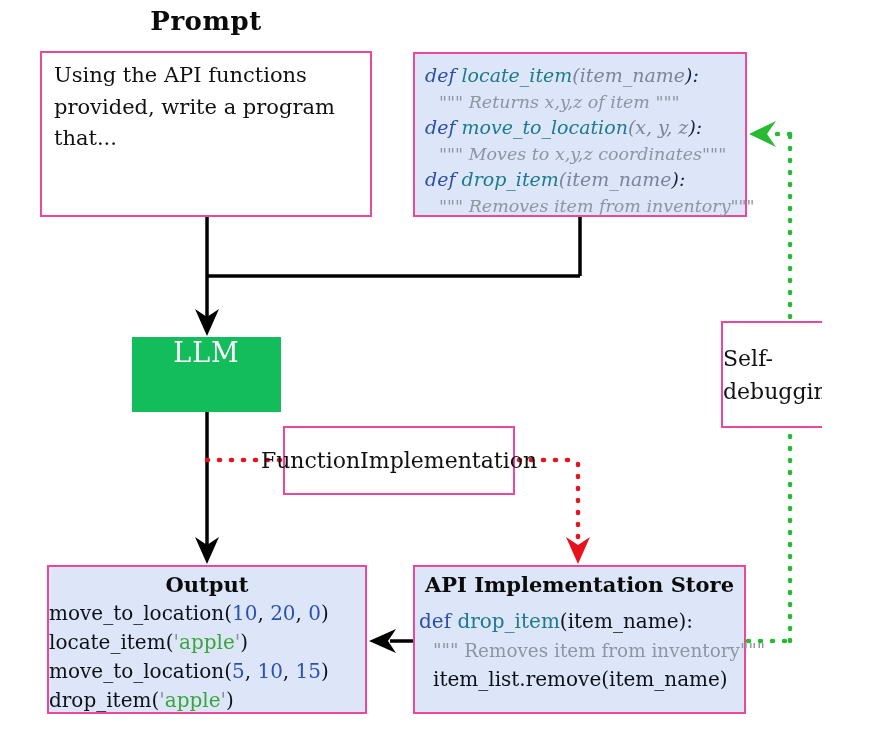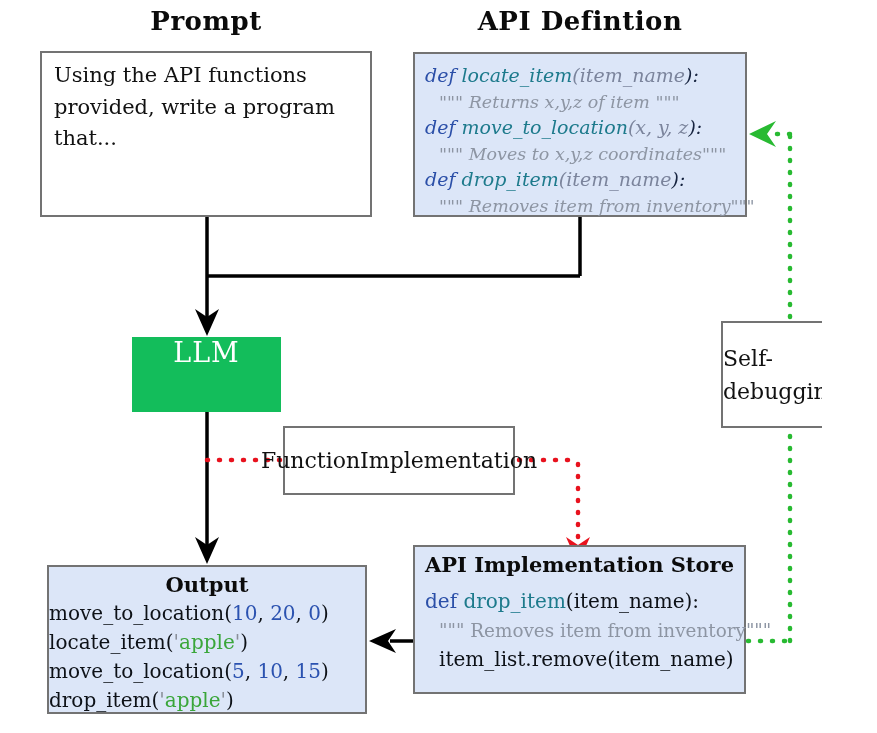--- a/index.html
+++ b/index.html
@@ -11,21 +11,21 @@
     overflow:hidden;
   }
   #wires{position:absolute;left:0;top:0;z-index:0;}
   .wire-black{stroke:#000;stroke-width:3.5;fill:none;}
   .wire-red{stroke:var(--arrow-red);stroke-width:4.5;fill:none;stroke-dasharray:1 11;stroke-linecap:round;}
   .wire-green{stroke:var(--arrow-green);stroke-width:4.5;fill:none;stroke-dasharray:1 11;stroke-linecap:round;}
   .head-black{fill:#000;stroke:none;}
   .head-red{fill:var(--arrow-red);stroke:none;}
   .head-green{fill:var(--arrow-green);stroke:none;}
 
-  .box{position:absolute;box-sizing:border-box;border:2px solid #737373;z-index:1;background:#fff;}
+  .box{position:absolute;box-sizing:border-box;border:2px solid #ec4899;z-index:1;background:#fff;}
   .bluebox{background:var(--box-fill);}
 
   .diagram-title{
     position:absolute;z-index:1;text-align:center;
     font-weight:bold;font-size:26px;color:#0b0b0b;letter-spacing:0.5px;
   }
   #title-prompt{left:40px;top:6px;width:332px;}
   #title-api-definition{left:413px;top:6px;width:334px;}
 
   #prompt-box{left:40px;top:51px;width:332px;height:166px;padding:7px 12px;font-size:21px;line-height:1.5;color:#111;}
@@ -45,21 +45,21 @@
     font-size:22px;line-height:1.42;color:#111;
   }
 
   #self-debugging-box{
     left:721px;top:321px;width:139px;height:107px;
     display:flex;flex-direction:column;justify-content:center;
     font-size:22px;line-height:1.5;color:#111;
   }
 
   #output-box{left:47px;top:565px;width:320px;height:149px;border-width:2.5px;padding:3px 0;font-size:20px;line-height:29px;}
-  #api-store-box{left:413px;top:545px;width:333px;height:149px;border-width:2.5px;padding:3px 10px;font-size:20px;line-height:29px;}
+  #api-store-box{left:413px;top:565px;width:333px;height:149px;border-width:2.5px;padding:3px 4px;font-size:20px;line-height:29px;}
 
   .box-title{text-align:center;font-weight:bold;font-size:21px;color:#0b0b0b;}
   #api-store-box .box-title{margin-bottom:8px;}
 
   .code-line{white-space:nowrap;}
   .code-line.indent{padding-left:14px;}
 
   .tok-kw{color:var(--kw);}
   .tok-fn{color:var(--fn);}
   .tok-param{color:var(--param);}
@@ -92,21 +92,20 @@
     <path class="wire-red" d="M578 464 V538"></path>
     <path class="head-red" d="M578 564 L566 537 L578 545 L590 537 Z"></path>
 
     <path class="wire-green" d="M748 641 H790"></path>
     <path class="wire-green" d="M790 641 V134"></path>
     <path class="wire-green" d="M790 134 H772"></path>
     <path class="head-green" d="M749 134 L776 121 L767 134 L776 147 Z"></path>
   </svg>
 
   <div class="diagram-title" id="title-prompt">Prompt</div>
-  <div class="diagram-title" id="title-api-definition">API Defintion</div>
 
   <div class="box" id="prompt-box">
     <span>Using the API functions provided, write a program that...</span>
   </div>
 
   <div class="box bluebox" id="api-definition-box">
       <div class="code-line"><span class="tok-kw">def </span><span class="tok-fn">locate_item</span><span class="tok-param">(item_name</span><span class="tok-punct">):</span></div>
       <div class="code-line indent"><span class="tok-doc">""" Returns x,y,z of item """</span></div>
       <div class="code-line"><span class="tok-kw">def </span><span class="tok-fn">move_to_location</span><span class="tok-param">(x, y, z</span><span class="tok-punct">):</span></div>
       <div class="code-line indent"><span class="tok-doc">""" Moves to x,y,z coordinates"""</span></div>

